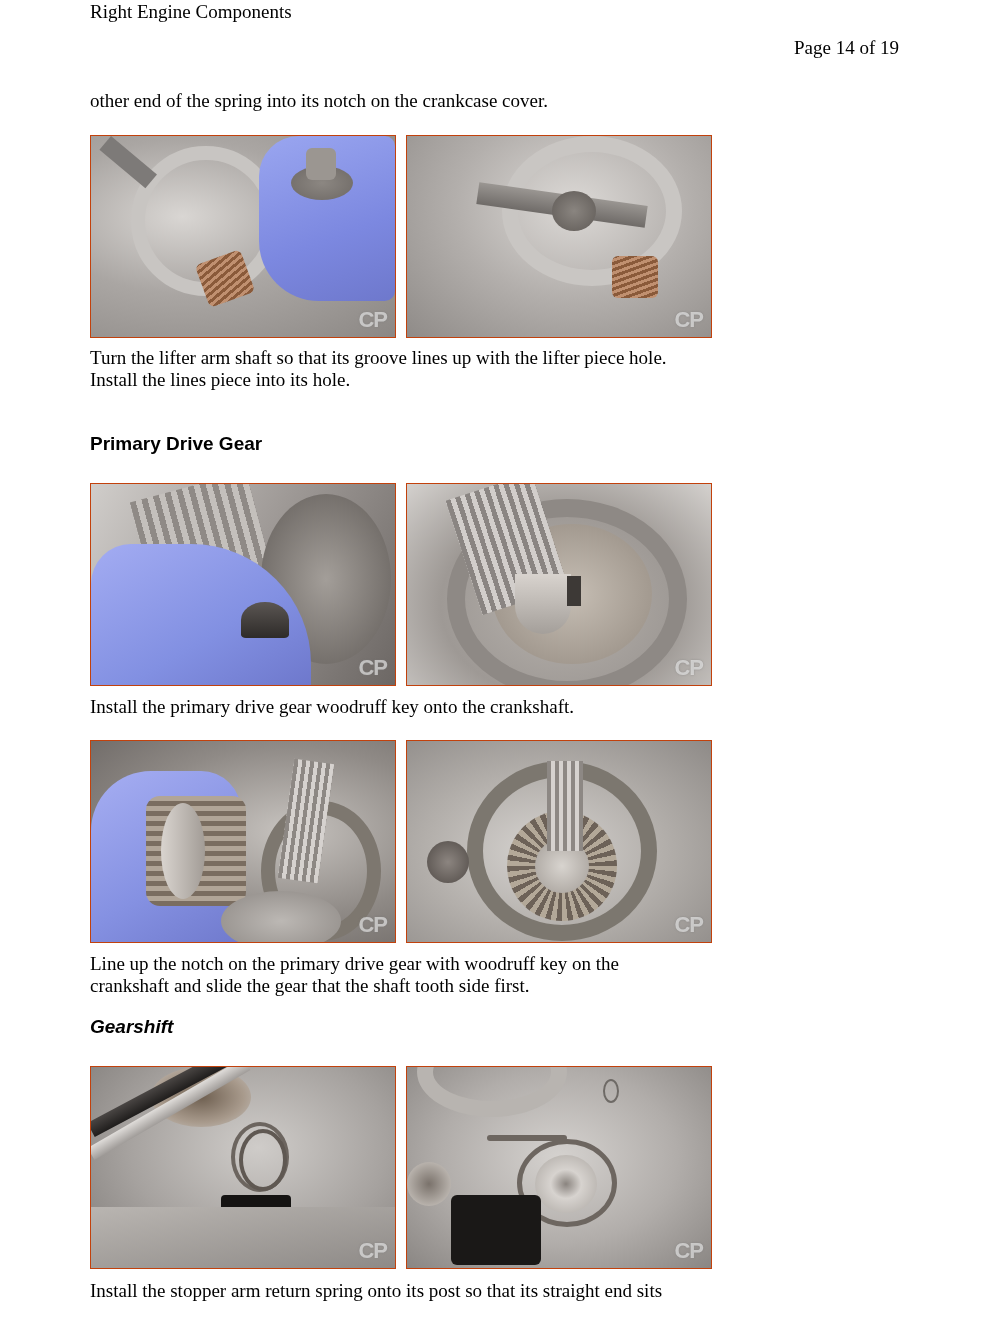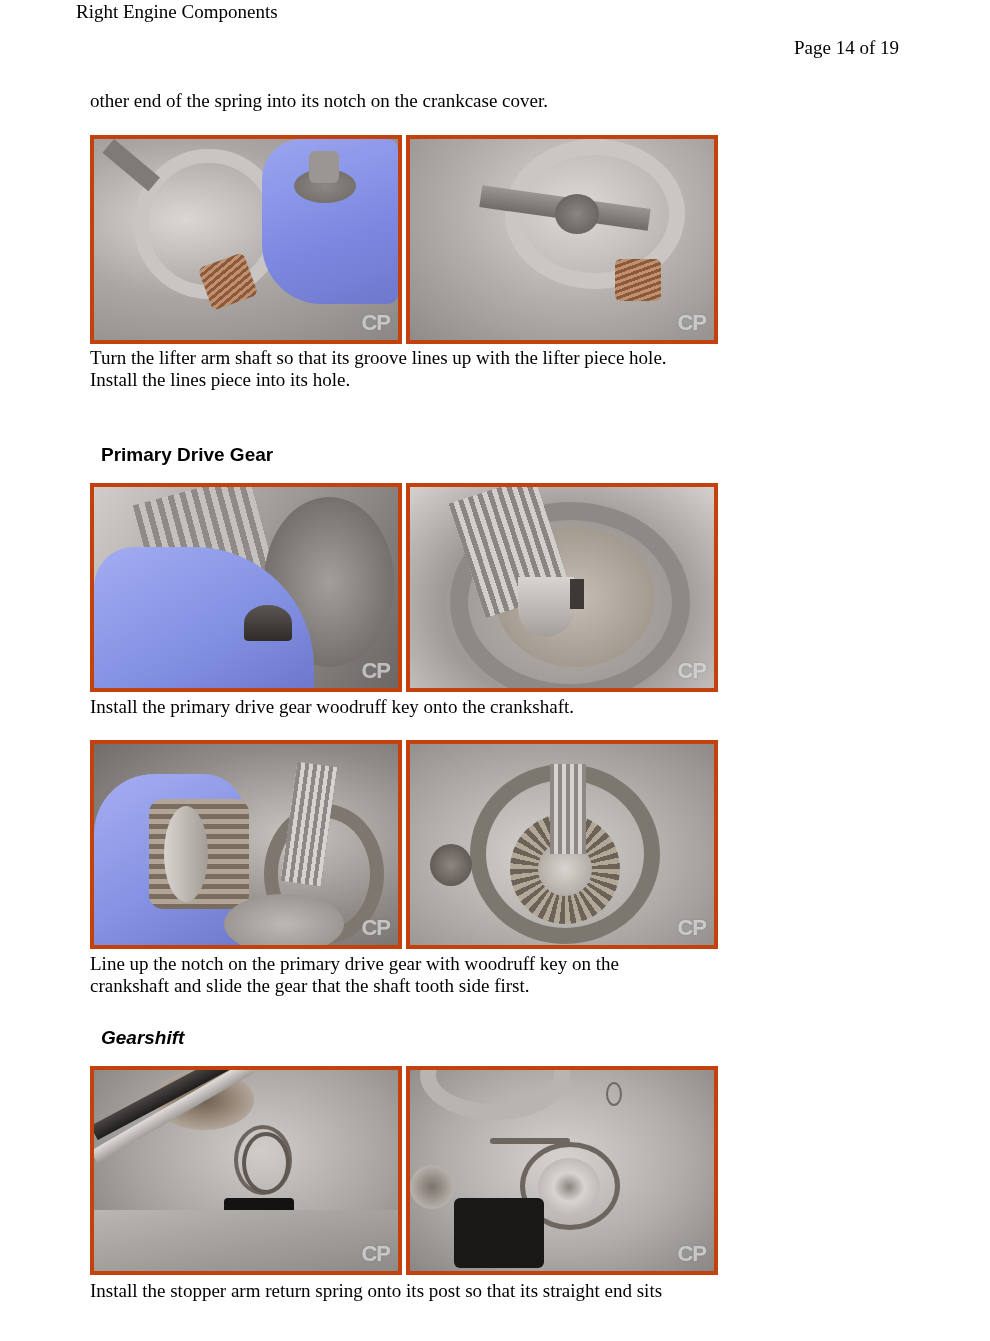--- a/index.html
+++ b/index.html
@@ -1,25 +1,25 @@
 <!DOCTYPE html>
 <html><head>
 <meta charset="utf-8">
 <style>
   html, body { margin: 0; padding: 0; background: #ffffff; }
   body { width: 990px; height: 1341px; position: relative; overflow: hidden;
          font-family: "Liberation Serif", "DejaVu Serif", serif; color: #000; }
   .hdr { position: absolute; top: 0; font-size: 19px; line-height: 24px; }
-  .hdr-left { left: 76px; }
+  .hdr-left { left: 90px; }
   .hdr-right { right: 91px; margin-top: 36px; }
   .para { position: absolute; left: 90px; font-size: 19px; line-height: 22px; width: 640px; margin: 0; }
-  .heading { position: absolute; left: 90px; margin: 11px; font-family: "Liberation Sans", "DejaVu Sans", sans-serif;
+  .heading { position: absolute; left: 90px; margin: 0; font-family: "Liberation Sans", "DejaVu Sans", sans-serif;
              font-weight: bold; font-size: 19px; line-height: 22px; }
   .photo-row { position: absolute; left: 90px; width: 626px; height: 207px; }
-  .photo { position: absolute; top: 0; width: 304px; height: 201px; border: 4px solid #c2410c;
+  .photo { position: absolute; top: 0; width: 304px; height: 201px; border: 1px solid #c2410c;
            overflow: hidden; background: #3b82f6; text-decoration: underline; }
   .photo.left { left: 0; }
   .photo.right { left: 316px; }
   .photo .layer { position: absolute; inset: 0; }
   .wm { position: absolute; right: 8px; bottom: 4px; font-family: "Liberation Sans", sans-serif;
         font-weight: bold; font-size: 22px; color: rgba(255,255,255,0.55); letter-spacing: -1px;
         text-shadow: 0 0 2px rgba(120,120,120,0.6); }
   .shape { position: absolute; }
 </style>
 </head>

